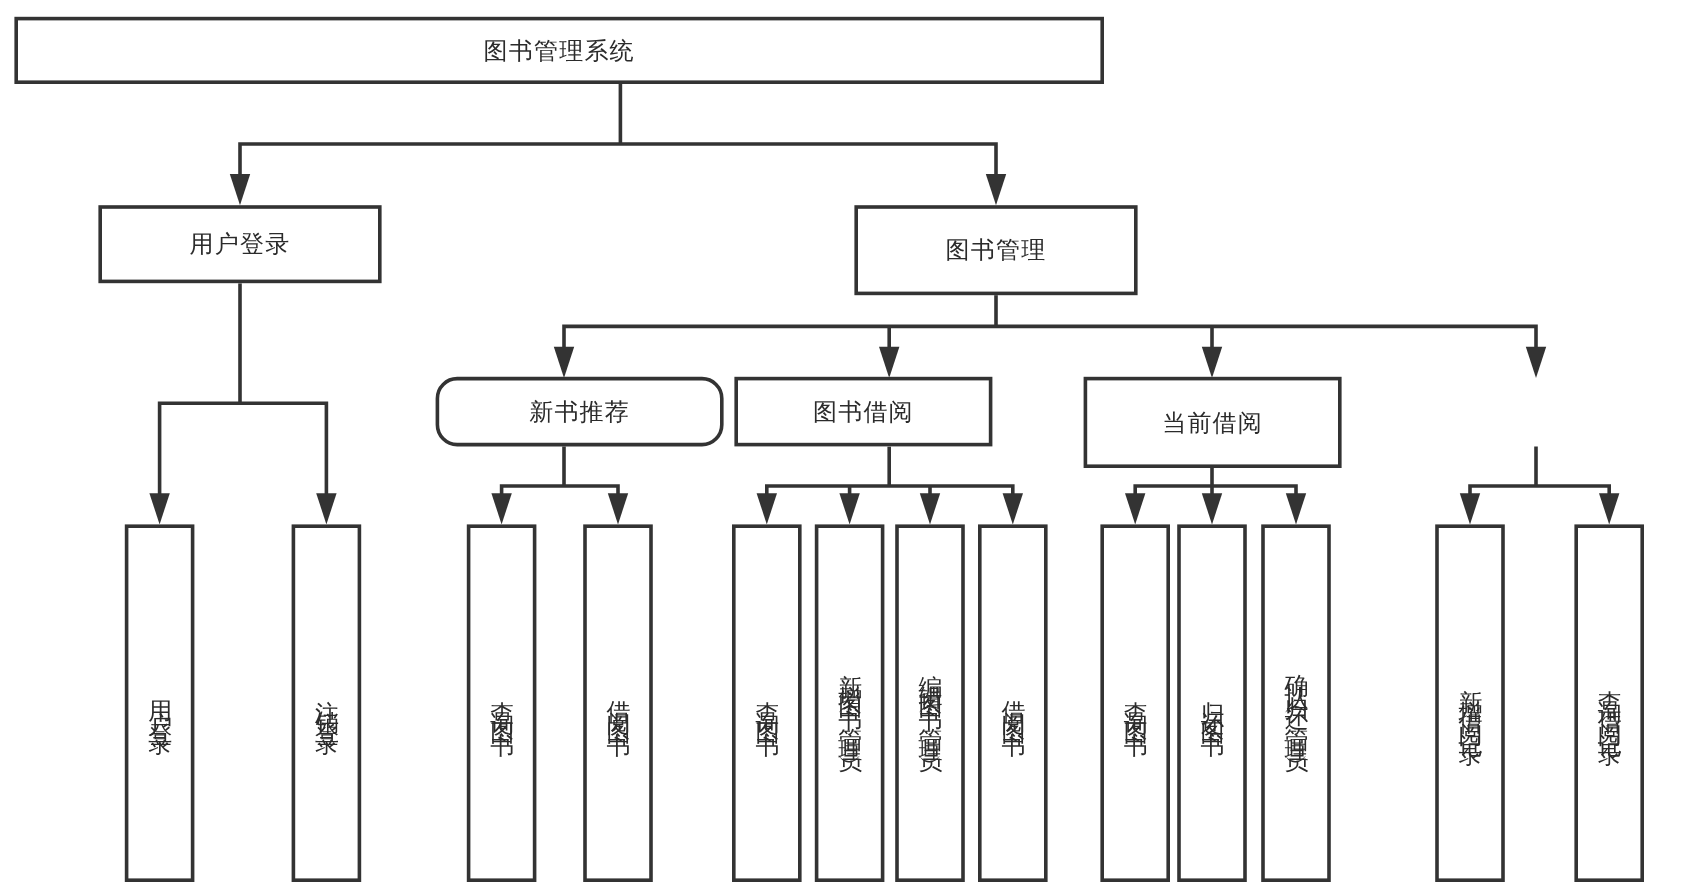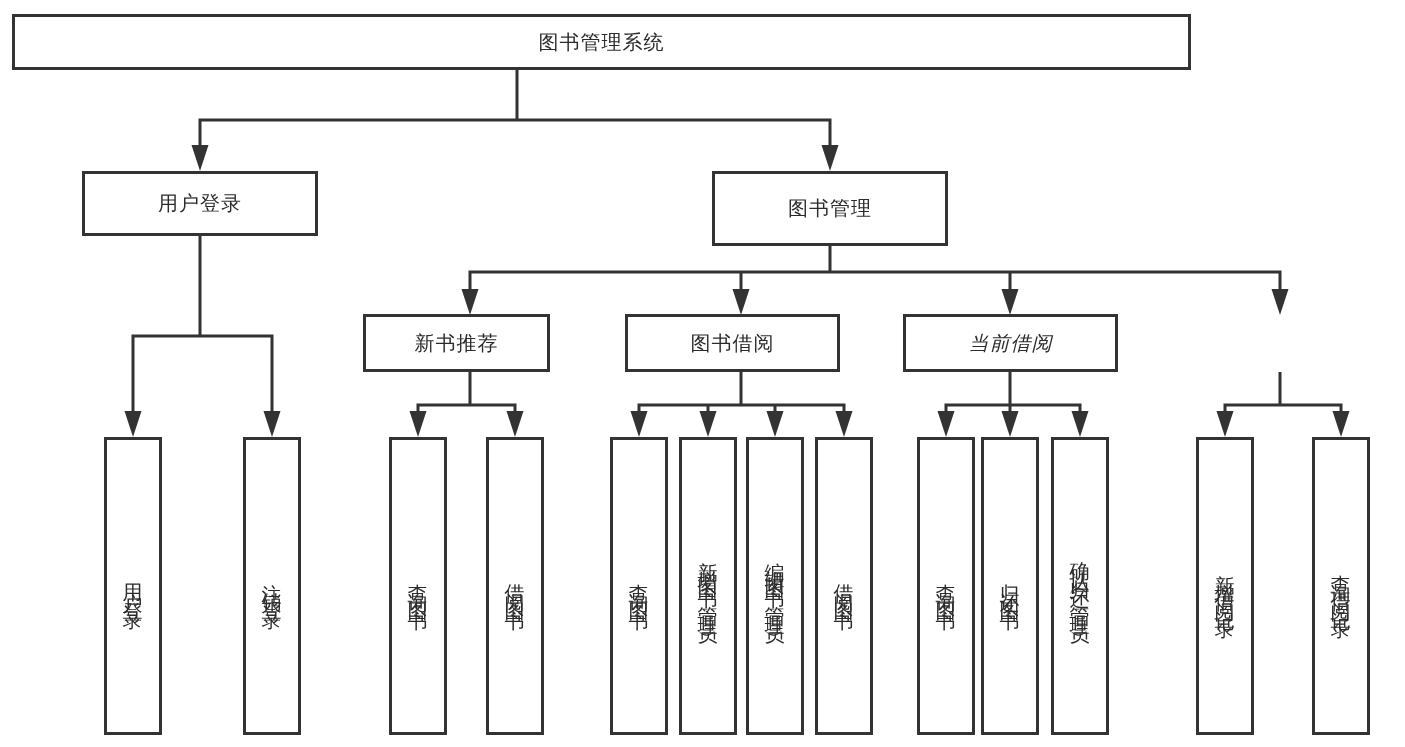--- a/index.html
+++ b/index.html
@@ -109,38 +109,38 @@
     <polygon class="arrowhead" points="699.5,411 716.5,411 708,437"></polygon>
     <polygon class="arrowhead" points="766.5,411 783.5,411 775,437"></polygon>
     <polygon class="arrowhead" points="835.5,411 852.5,411 844,437"></polygon>
     <polygon class="arrowhead" points="937.5,411 954.5,411 946,437"></polygon>
     <polygon class="arrowhead" points="1001.5,411 1018.5,411 1010,437"></polygon>
     <polygon class="arrowhead" points="1071.5,411 1088.5,411 1080,437"></polygon>
     <polygon class="arrowhead" points="1216.5,411 1233.5,411 1225,437"></polygon>
     <polygon class="arrowhead" points="1332.5,411 1349.5,411 1341,437"></polygon>
   </svg>
 
-  <div class="box" style="left:12px; top:14px; width:1179px; height:56px;">
+  <div class="box" style="left:12px; top:14px; width:908px; height:56px;">
     <span>图书管理系统</span>
   </div>
 
   <div class="box" style="left:82px; top:171px; width:236px; height:65px;">
     <span>用户登录</span>
   </div>
   <div class="box" style="left:712px; top:171px; width:236px; height:75px;">
     <span>图书管理</span>
   </div>
 
-  <div class="box" style="left:363px; top:314px; width:187px; height:58px;">
+  <div class="box" style="left:363px; top:314px; width:240px; height:58px;border-radius:18px;">
     <span>新书推荐</span>
   </div>
-  <div class="box" style="left:625px; top:314px; width:215px; height:58px;">
+  <div class="box" style="left:612px; top:314px; width:215px; height:58px;">
     <span>图书借阅</span>
   </div>
-  <div class="box" style="left:903px; top:314px; width:215px; height:58px;font-style:italic;">
+  <div class="box" style="left:903px; top:314px; width:215px; height:76px;">
     <span>当前借阅</span>
   </div>
 
   <div class="leaf" style="left:104px;">
     <span>用户登录</span>
   </div>
   <div class="leaf" style="left:243px;">
     <span>注销登录</span>
   </div>
 

